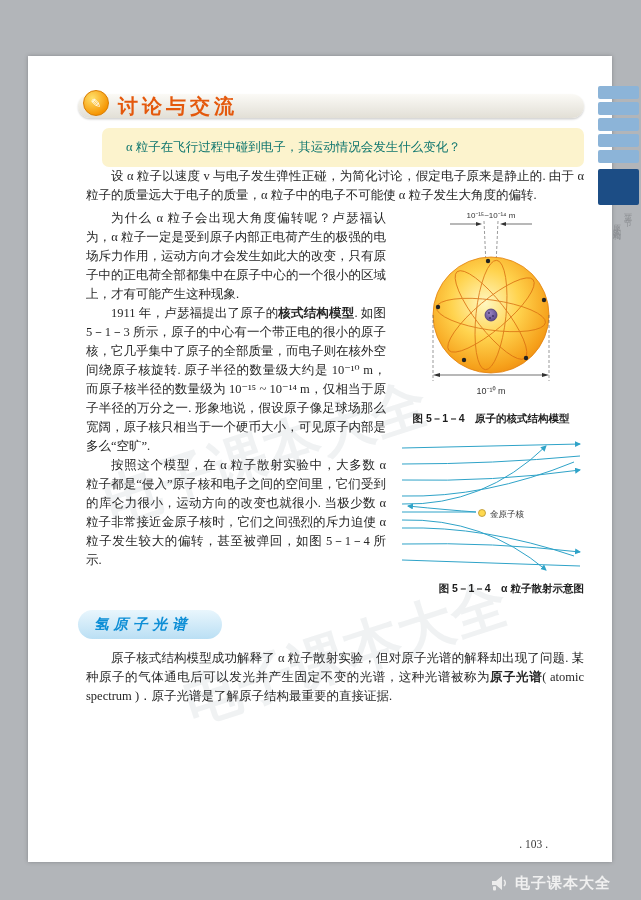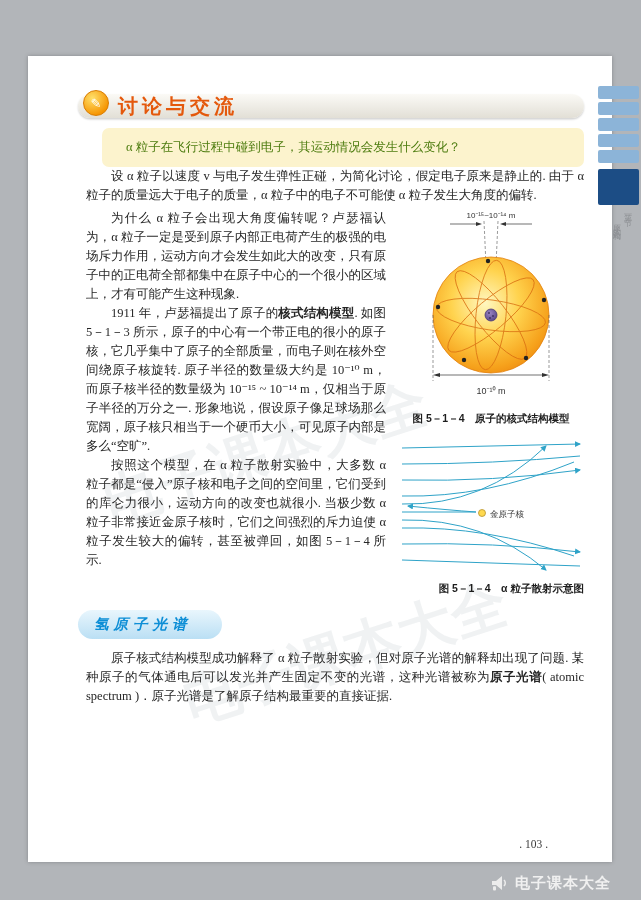--- a/index.html
+++ b/index.html
@@ -25,21 +25,21 @@
                background:linear-gradient(180deg,#fbfaf6,#e2dfd6);
                border-radius:13px;box-shadow:0 1.5px 2px rgba(0,0,0,.18);
                display:flex;align-items:center;}
   .disc-icon{width:24px;height:24px;margin-left:5px;margin-top:-6px;border-radius:50%;
              background:radial-gradient(circle at 35% 30%,#ffe06a,#f59300 75%);
              border:1px solid #d97c00;display:flex;align-items:center;justify-content:center;
              color:#fff;font-size:13px;line-height:1;}
   .disc-title{margin-left:9px;color:#e4580c;font-weight:bold;font-size:20px;
               letter-spacing:4px;font-family:Liberation Sans, sans-serif;}
   .disc-question{margin-left:16px;background:#fcf3cd;border-radius:7px;
-                 padding:10px 18px 10px 24px;color:#4d7c0f;font-size:12.5px;line-height:19px;}
+                 padding:10px 18px 10px 24px;color:#0f766e;font-size:12.5px;line-height:19px;}
 
   
   .cols{display:flex;margin-top:4px;}
   .col-text{width:300px;}
   .col-fig{width:186px;margin-left:12px;}
   .figure{text-align:center;}
   .figcap{font-size:10.5px;font-weight:bold;color:#1d1d1d;margin-top:3px;
           font-family:"Liberation Sans",sans-serif;}
   .fig2{margin-top:14px;text-align:right;}
 

